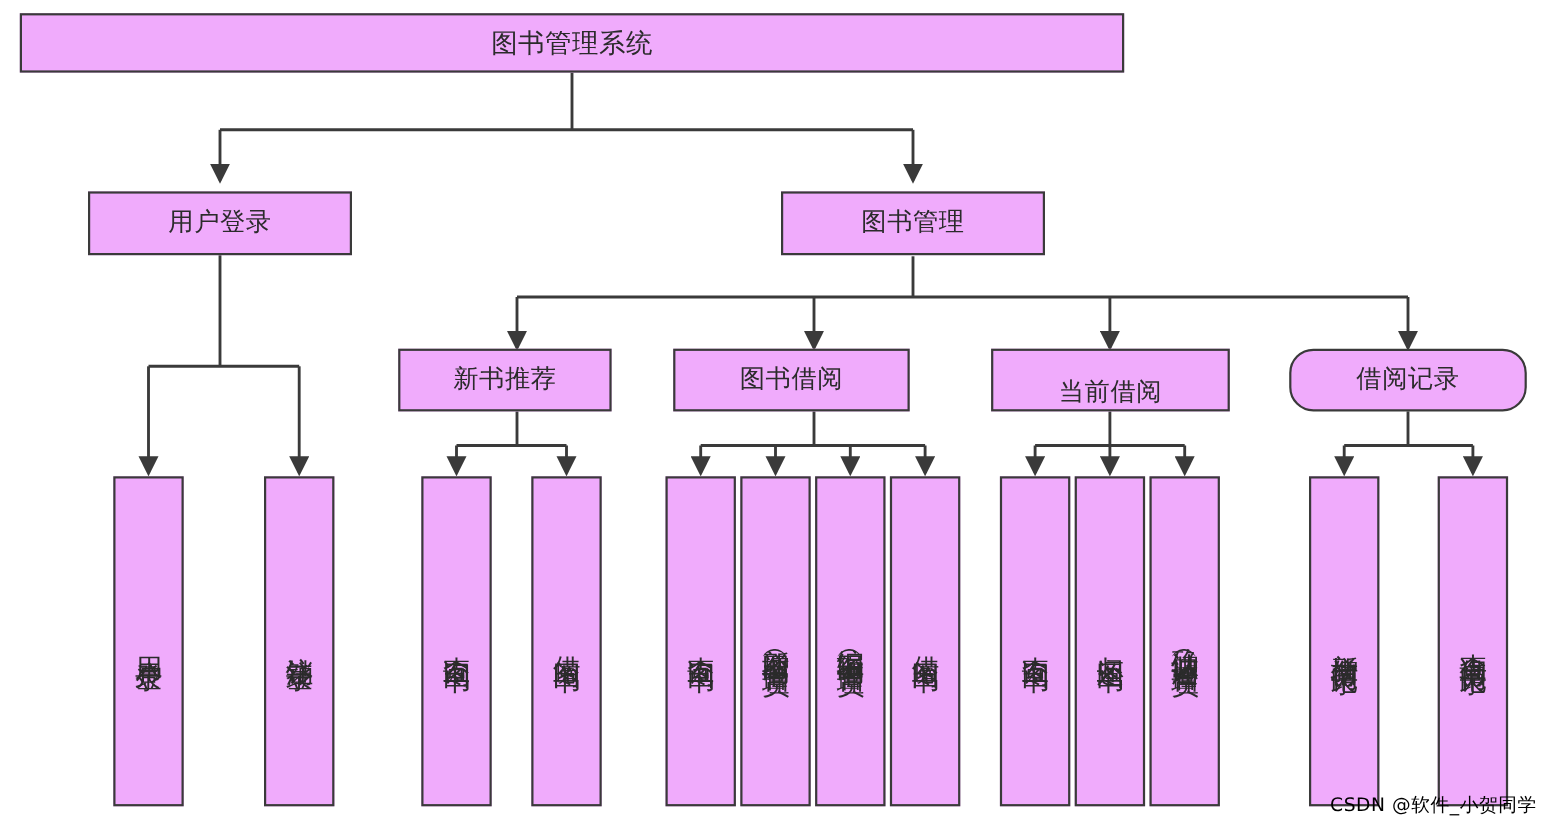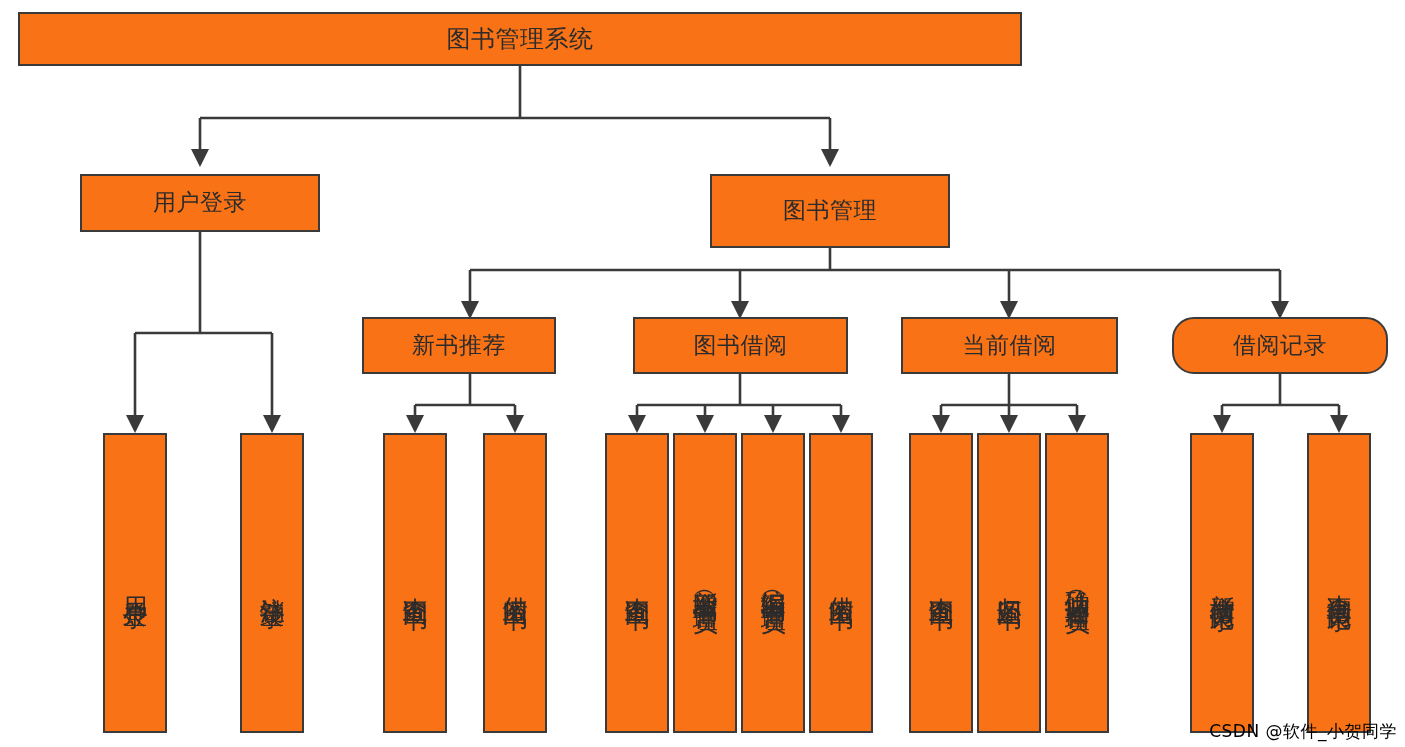--- a/index.html
+++ b/index.html
@@ -21,21 +21,21 @@
     position: absolute;
     left: 0;
     top: 0;
     width: 1405px;
     height: 747px;
     pointer-events: none;
   }
   .node {
     position: absolute;
     box-sizing: border-box;
-    background: #f97316;
+    background: #f0abfc;
     border: 2.5px solid #3a3a3a;
     display: flex;
     align-items: center;
     justify-content: center;
     color: #2b2b2b;
   }
   .node .label {
     display: block;
     text-align: center;
     line-height: 1.28;
@@ -130,31 +130,31 @@
     </g>
   </svg>
 
   <div class="node horiz root" style="left:18px; top:12px; width:1004px; height:54px;">
     <span class="label">图书管理系统</span>
   </div>
 
   <div class="node horiz" style="left:80px; top:174px; width:240px; height:58px;">
     <span class="label">用户登录</span>
   </div>
-  <div class="node horiz" style="left:710px; top:174px; width:240px; height:74px;">
+  <div class="node horiz" style="left:710px; top:174px; width:240px; height:58px;">
     <span class="label">图书管理</span>
   </div>
 
   <div class="node horiz" style="left:362px; top:317px; width:194px; height:57px;">
     <span class="label">新书推荐</span>
   </div>
-  <div class="node horiz" style="left:633px; top:317px; width:215px; height:57px;">
+  <div class="node horiz" style="left:612px; top:317px; width:215px; height:57px;">
     <span class="label">图书借阅</span>
   </div>
-  <div class="node horiz" style="left:901px; top:317px; width:217px; height:57px;">
+  <div class="node horiz" style="left:901px; top:317px; width:217px; height:57px;align-items:flex-end;">
     <span class="label">当前借阅</span>
   </div>
   <div class="node horiz" style="left:1172px; top:317px; width:216px; height:57px;border-radius:22px;">
     <span class="label">借阅记录</span>
   </div>
 
   <div class="node vert" style="left:103px; top:433px; width:64px; height:300px;">
     <span class="label">用户登录</span>
   </div>
   <div class="node vert" style="left:240px; top:433px; width:64px; height:300px;">

